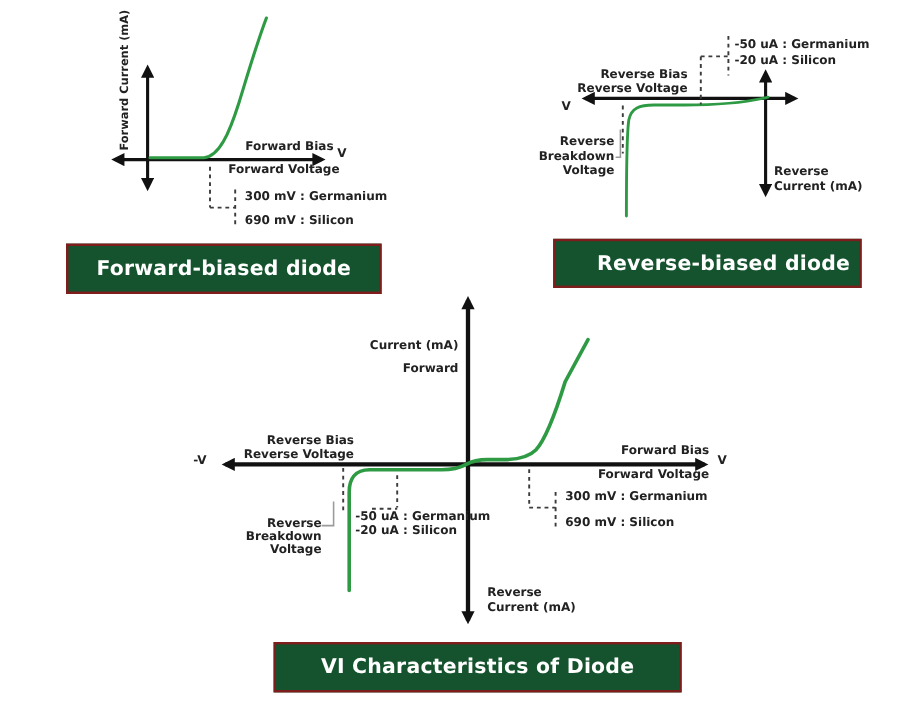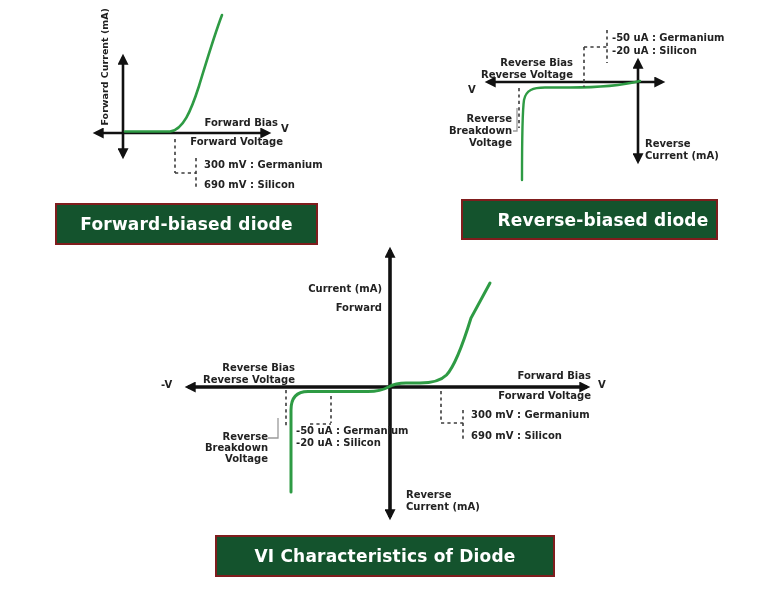--- a/index.html
+++ b/index.html
@@ -88,15 +88,15 @@
   <div class="lbl" style="left:296px; top:425px;">-50 uA : Germanium</div>
   <div class="lbl" style="left:296px; top:437px;">-20 uA : Silicon</div>
   <div class="lbl rgt" style="left:188px; top:431px; width:80px;">Reverse</div>
   <div class="lbl rgt" style="left:188px; top:442px; width:80px;">Breakdown</div>
   <div class="lbl rgt" style="left:188px; top:453px; width:80px;">Voltage</div>
   <div class="lbl" style="left:406px; top:489px;">Reverse</div>
   <div class="lbl" style="left:406px; top:501px;">Current (mA)</div>
 
   <div class="banner" style="left:55px; top:203px; width:263px; height:42px;">Forward-biased diode</div>
   <div class="banner" style="left:461px; top:199px; width:257px; height:41px;padding-left:27px;">Reverse-biased diode</div>
-  <div class="banner" style="left:215px; top:535px; width:340px; height:42px;">VI Characteristics of Diode</div>
+  <div class="banner" style="left:228px; top:535px; width:340px; height:42px;">VI Characteristics of Diode</div>
 
 </div>
 
 </body></html>

